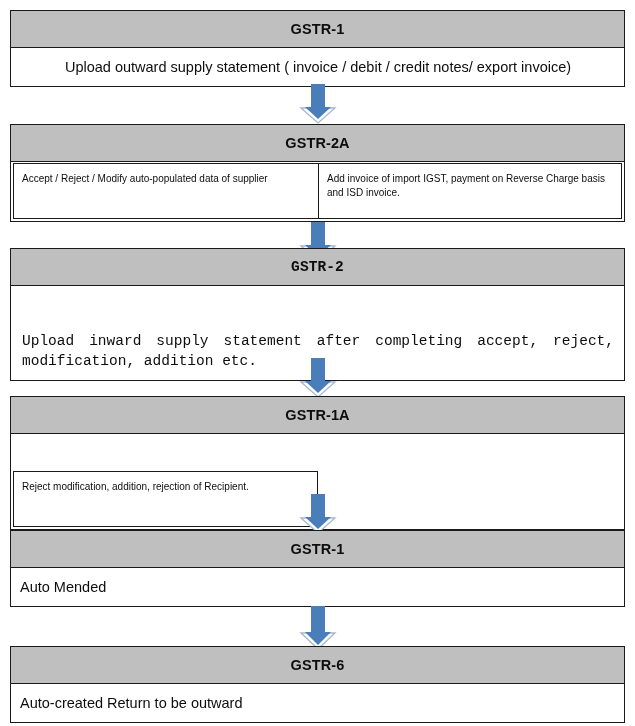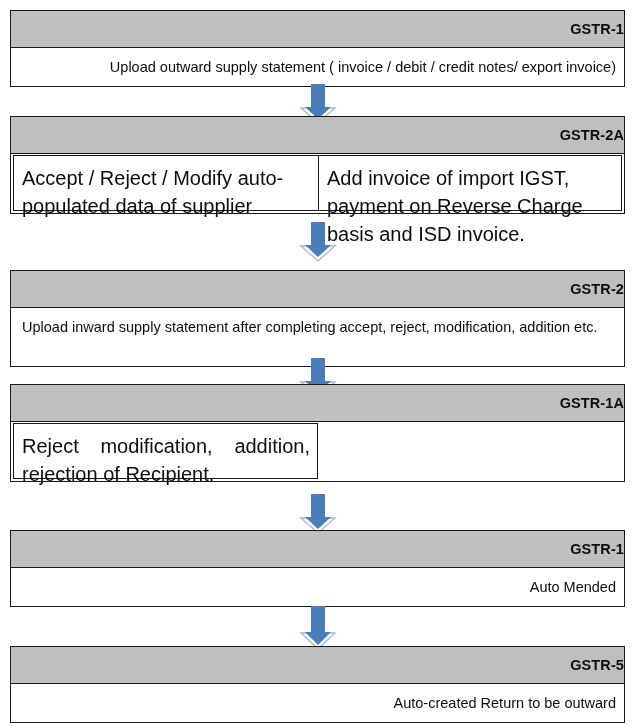--- a/index.html
+++ b/index.html
@@ -25,53 +25,53 @@
   .node {
     position: absolute;
     left: 10px;
     width: 615px;
     box-sizing: border-box;
     border: 1px solid #1a1a1a;
     background: #ffffff;
   }
   .node-header {
     background: #bfbfbf;
-    text-align: right;
+    text-align: center;
     font-weight: bold;
     font-size: 14.5px;
     letter-spacing: 0.1px;
     line-height: 1;
     padding: 11px 0 10px;
     border-bottom: 1px solid #1a1a1a;
   }
   .node-body {
     font-size: 14.5px;
     line-height: 1.42;
   }
 
   
   .body-single {
     padding: 9px 8px 9px 9px;
     box-sizing: border-box;
   }
-  .body-single.justify { text-align: justify; text-align-last: left; }
-  .body-single.center  { text-align: right; }
-  .body-single.left    { text-align: right; }
+  .body-single.justify { text-align: justify; text-align-last: left; margin-top: 36px; }
+  .body-single.center  { text-align: left; }
+  .body-single.left    { text-align: center; }
 
   
   .body-split {
     display: flex;
     padding: 1px 2px 2px 2px;
     box-sizing: border-box;
   }
   .cell {
     box-sizing: border-box;
     border: 1px solid #1a1a1a;
     padding: 8px 7px 8px 8px;
-    font-size: 20px;
+    font-size: 10px;
     line-height: 1.42;
   }
   .cell.left-cell  { width: 306px; border-right: none; }
   .cell.right-cell { width: 305px; }
   .cell.justify { text-align: justify; text-align-last: left; }
 
   
   .arrow {
     position: absolute;
     left: 50%;
@@ -93,55 +93,55 @@
   </div>
 
   <div class="arrow" style="top:84px;">
     <svg viewBox="0 0 38 40" height="40">
       <polygon points="2,24 19,39 36,24" fill="#fdfdfd" stroke="#a6b8cc" stroke-width="1.3"></polygon>
       <rect x="12" y="0" width="14" height="27" fill="#4a7ebb"></rect>
       <polygon points="6,23 19,35 32,23" fill="#4a7ebb"></polygon>
     </svg>
   </div>
 
-  <div class="node" style="top:116px;">
+  <div class="node" style="top:124px;">
     <div class="node-header">GSTR-2A</div>
     <div class="node-body body-split">
       <div class="cell left-cell" style="height:56px;">Accept / Reject / Modify auto-populated data of supplier</div>
       <div class="cell right-cell" style="height:56px;">Add invoice of import IGST, payment on Reverse Charge basis and ISD invoice.</div>
     </div>
   </div>
 
   <div class="arrow" style="top:222px;">
     <svg viewBox="0 0 38 40" height="40">
       <polygon points="2,24 19,39 36,24" fill="#fdfdfd" stroke="#a6b8cc" stroke-width="1.3"></polygon>
       <rect x="12" y="0" width="14" height="27" fill="#4a7ebb"></rect>
       <polygon points="6,23 19,35 32,23" fill="#4a7ebb"></polygon>
     </svg>
   </div>
 
-  <div class="node" style="top:270px;">
+  <div class="node" style="top:248px;font-family:Liberation Mono, monospace;">
     <div class="node-header">GSTR-2</div>
     <div class="node-body">
       <div class="body-single justify" style="height:58px;padding-left:11px;padding-right:10px;">Upload inward supply statement after completing accept, reject, modification, addition etc.</div>
     </div>
   </div>
 
   <div class="arrow" style="top:358px;">
     <svg viewBox="0 0 38 40" height="40">
       <polygon points="2,24 19,39 36,24" fill="#fdfdfd" stroke="#a6b8cc" stroke-width="1.3"></polygon>
       <rect x="12" y="0" width="14" height="27" fill="#4a7ebb"></rect>
       <polygon points="6,23 19,35 32,23" fill="#4a7ebb"></polygon>
     </svg>
   </div>
 
-  <div class="node" style="top:384px;">
+  <div class="node" style="top:396px;">
     <div class="node-header">GSTR-1A</div>
     <div class="node-body body-split">
-      <div class="cell right-cell justify" style="height:56px;">Reject modification, addition, rejection of Recipient.</div>
+      <div class="cell right-cell justify" style="height:56px;margin-top:36px;">Reject modification, addition, rejection of Recipient.</div>
     </div>
   </div>
 
   <div class="arrow" style="top:494px;">
     <svg viewBox="0 0 38 40" height="40">
       <polygon points="2,24 19,39 36,24" fill="#fdfdfd" stroke="#a6b8cc" stroke-width="1.3"></polygon>
       <rect x="12" y="0" width="14" height="27" fill="#4a7ebb"></rect>
       <polygon points="6,23 19,35 32,23" fill="#4a7ebb"></polygon>
     </svg>
   </div>
@@ -155,19 +155,19 @@
 
   <div class="arrow" style="top:606px;">
     <svg viewBox="0 0 38 44" height="44">
       <polygon points="2,27 19,43 36,27" fill="#fdfdfd" stroke="#a6b8cc" stroke-width="1.3"></polygon>
       <rect x="12" y="0" width="14" height="30" fill="#4a7ebb"></rect>
       <polygon points="6,26 19,39 32,26" fill="#4a7ebb"></polygon>
     </svg>
   </div>
 
   <div class="node" style="top:646px;">
-    <div class="node-header">GSTR-5</div>
+    <div class="node-header">GSTR-6</div>
     <div class="node-body">
       <div class="body-single center" style="height:38px;">Auto-created Return to be outward</div>
     </div>
   </div>
 
 </div>
 
 </body></html>

